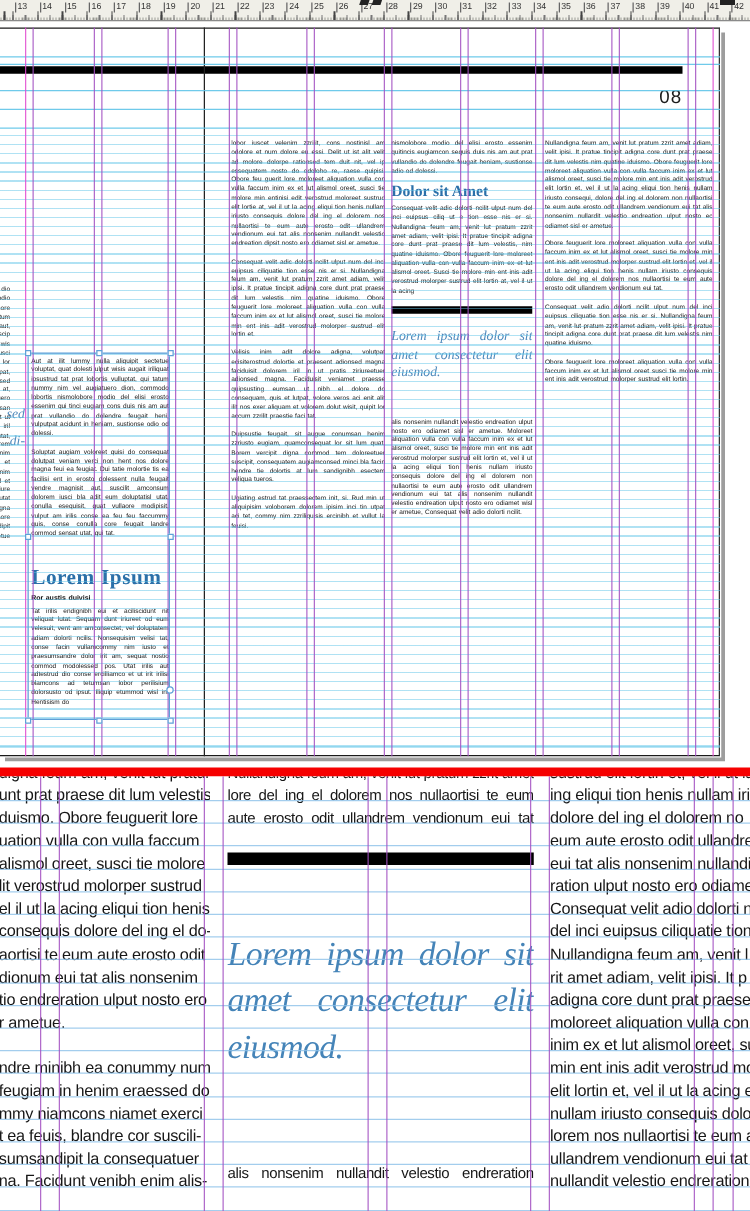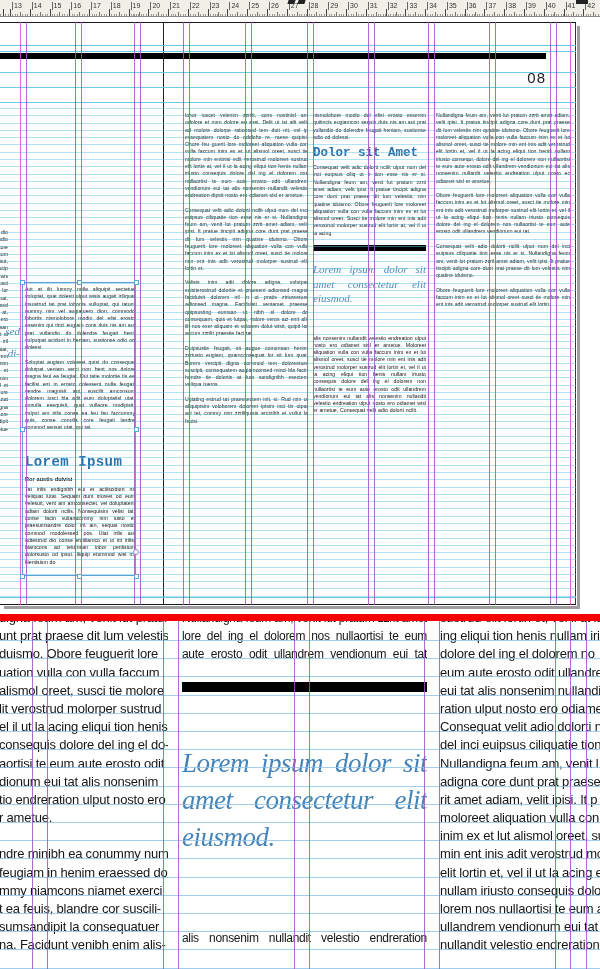--- a/index.html
+++ b/index.html
@@ -32,22 +32,22 @@
   #pgnum{left:480px;top:69px;width:66px;text-align:right;font-size:15px;color:#1c1c1c;z-index:2;letter-spacing:1px}
 
   #top-baseline-grid{left:0;top:108px;width:576px;height:489px;z-index:5;pointer-events:none;opacity:.55;
     background:repeating-linear-gradient(to bottom,rgba(95,196,232,.9) 0 1px,transparent 1px 7.28px)}
   .hguide{height:1px;background:var(--cyan);z-index:6;opacity:.9}
   .vguide{width:1px;z-index:7;opacity:.85}
 
   .tframe{z-index:2;overflow:hidden}
   .tiny{font-size:5.2px;line-height:7.28px;color:#141414;text-align:justify;word-spacing:.4px}
   .tp{margin-bottom:7.28px}
-  .h-serif{font-family:Liberation Mono, monospace;font-weight:bold;color:var(--heading-blue)}
-  #lf-heading{font-size:14px;line-height:18px;letter-spacing:.4px;margin-top:21px}
+  .h-serif{font-family:Liberation Serif, serif;font-weight:bold;color:var(--heading-blue)}
+  #lf-heading{font-size:17px;line-height:18px;letter-spacing:.4px;margin-top:21px}
   #lf-sub{font-size:5.6px;font-weight:bold;margin:5px 0 3px}
   #fb-heading{font-size:12.5px;line-height:14px;margin:5px 0 4px}
   #fb-bar{height:6px;background:#000;margin:8px 0 11px}
   .q-line{display:flex;justify-content:space-between;font-family:"Liberation Serif","DejaVu Serif",serif;
     font-style:italic;color:var(--quote-blue);font-size:11px;line-height:14.56px}
   .q-line.last{display:block}
   #fb-spacer{height:29px}
   #cut-quote{left:-46px;top:320px;width:66px;height:48px;z-index:2;text-align:right;
     font-family:"Liberation Serif","DejaVu Serif",serif;font-style:italic;color:var(--quote-blue);
     font-size:11px;line-height:22px;overflow:hidden}
@@ -314,22 +314,22 @@
     <div class="bcol" style="left:440px;top:-12px;width:161px" id="b-right">
       <div class="bl">sustrud elit lortin et, vel il ut la acing</div>
     <div class="bl">ing eliqui tion henis nullam iri</div>
         <div class="bl">dolore del ing el dolorem no</div>
         <div class="bl">eum aute erosto odit ullandre</div>
         <div class="bl">eui tat alis nonsenim nullandit</div>
         <div class="bl">ration ulput nosto ero odiamet</div>
         <div class="bl">Consequat velit adio dolorti n</div>
         <div class="bl">del inci euipsus ciliquatie tion</div>
         <div class="bl">Nullandigna feum am, venit l</div>
+        <div class="bl">rit amet adiam, velit ipisi. It p</div>
         <div class="bl">adigna core dunt prat praese</div>
-        <div class="bl">rit amet adiam, velit ipisi. It p</div>
         <div class="bl">moloreet aliquation vulla con</div>
         <div class="bl">inim ex et lut alismol oreet, su</div>
         <div class="bl">min ent inis adit verostrud mo</div>
         <div class="bl">elit lortin et, vel il ut la acing e</div>
         <div class="bl">nullam iriusto consequis dolo</div>
         <div class="bl">lorem nos nullaortisi te eum a</div>
         <div class="bl">ullandrem vendionum eui tat</div>
         <div class="bl">nullandit velestio endreration</div>
       </div>
   </div>

